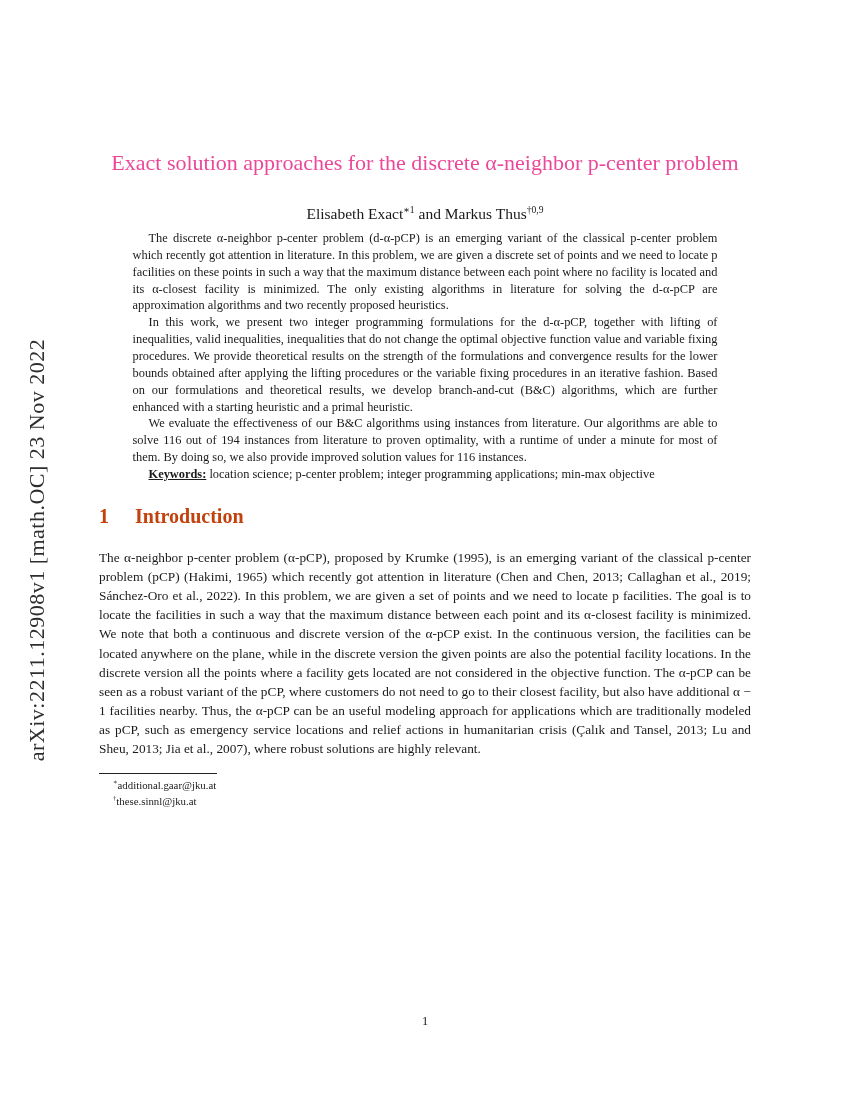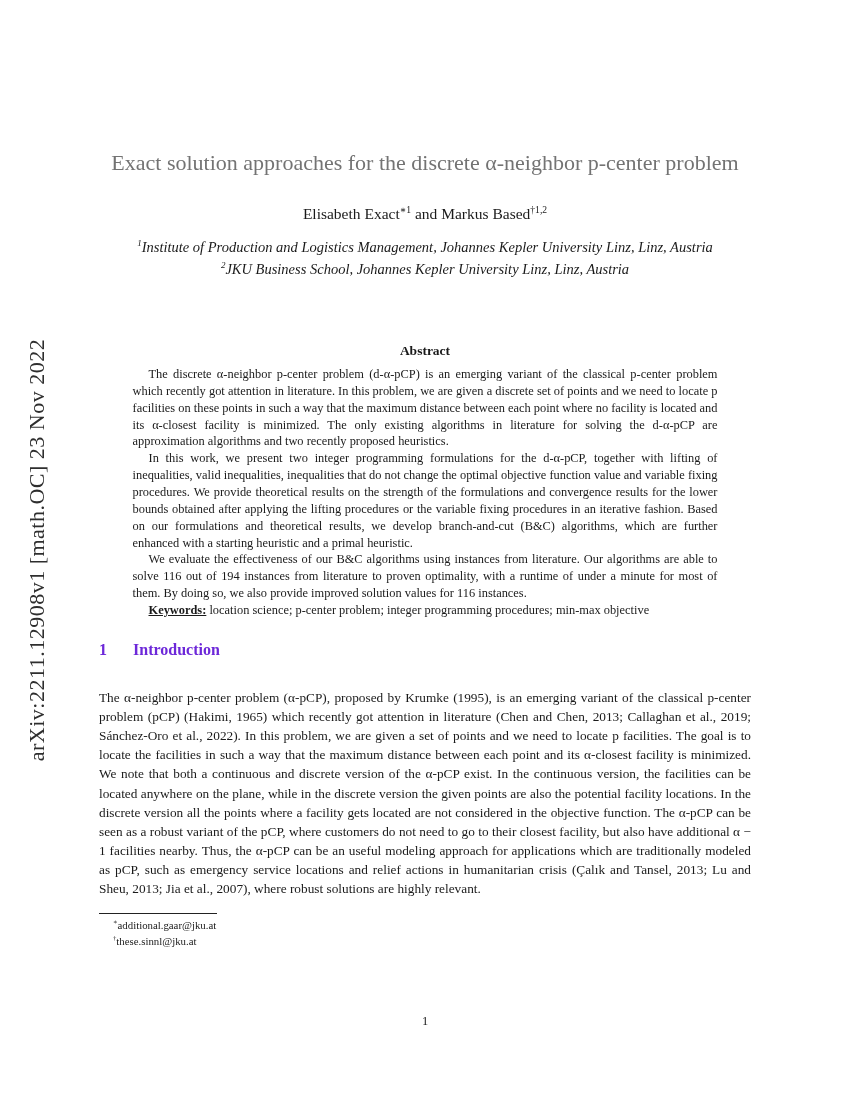--- a/index.html
+++ b/index.html
@@ -23,21 +23,21 @@
     font-size: 22px;
     letter-spacing: 0.5px;
     color: #2e2e2e;
   }
   .title {
     margin: 146px auto 0 auto;
     width: 640px;
     text-align: center;
     font-size: 22px;
     line-height: 1.5;
-    color: #737373;
+    color: #ec4899;
   }
   .authors {
     margin-top: 26px;
     text-align: center;
     font-size: 15.5px;
   }
   sup { font-size: 0.62em; vertical-align: super; line-height: 0; }
   .affiliations {
     margin: 13px auto 0 auto;
     width: 690px;
@@ -62,27 +62,27 @@
   }
   .abstract p { text-indent: 16px; }
   .keywords { text-indent: 16px; }
   .keywords .kw-label { font-weight: bold; text-decoration: underline; }
   .main {
     width: 652px;
     margin: 0 auto;
   }
   .section-heading {
     margin-top: 22px;
-    font-size: 16px;
+    font-size: 20px;
     font-weight: bold;
-    color: #6d28d9;
+    color: #c2410c;
   }
   .section-heading .sec-num { margin-right: 26px; }
   .body-text {
-    margin-top: 29px;
+    margin-top: 20px;
     font-size: 13.3px;
     line-height: 1.44;
     text-align: justify;
   }
   .footnotes {
     margin-top: 15px;
   }
   .footnote-rule {
     width: 118px;
     border: none;
@@ -106,36 +106,31 @@
 </head>
 <body>
 
 <div class="page">
 
   <div class="arxiv-watermark">arXiv:2211.12908v1 [math.OC] 23 Nov 2022</div>
 
   <div class="title">Exact solution approaches for the discrete α-neighbor p-center problem</div>
 
   <div class="authors">
-    <span>Elisabeth Exact</span><sup>∗1</sup><span> and </span><span>Markus Based</span><sup>†1,2</sup>
+    <span>Elisabeth Exact</span><sup>∗1</sup><span> and </span><span>Markus Thus</span><sup>†0,9</sup>
   </div>
 
-  <div class="affiliations">
-    <span class="affiliation"><sup>1</sup><span>Institute of Production and Logistics Management, Johannes Kepler University Linz, Linz, Austria</span></span>
-    <span class="affiliation"><sup>2</sup><span>JKU Business School, Johannes Kepler University Linz, Linz, Austria</span></span>
-  </div>
 
-  <div class="abstract-heading">Abstract</div>
 
   <div class="abstract">
     <p>The discrete α-neighbor p-center problem (d-α-pCP) is an emerging variant of the classical p-center problem which recently got attention in literature. In this problem, we are given a discrete set of points and we need to locate p facilities on these points in such a way that the maximum distance between each point where no facility is located and its α-closest facility is minimized. The only existing algorithms in literature for solving the d-α-pCP are approximation algorithms and two recently proposed heuristics.</p>
     <p>In this work, we present two integer programming formulations for the d-α-pCP, together with lifting of inequalities, valid inequalities, inequalities that do not change the optimal objective function value and variable fixing procedures. We provide theoretical results on the strength of the formulations and convergence results for the lower bounds obtained after applying the lifting procedures or the variable fixing procedures in an iterative fashion. Based on our formulations and theoretical results, we develop branch-and-cut (B&amp;C) algorithms, which are further enhanced with a starting heuristic and a primal heuristic.</p>
     <p>We evaluate the effectiveness of our B&amp;C algorithms using instances from literature. Our algorithms are able to solve 116 out of 194 instances from literature to proven optimality, with a runtime of under a minute for most of them. By doing so, we also provide improved solution values for 116 instances.</p>
     <p class="keywords">
-      <span class="kw-label">Keywords:</span><span> location science; p-center problem; integer programming procedures; min-max objective</span>
+      <span class="kw-label">Keywords:</span><span> location science; p-center problem; integer programming applications; min-max objective</span>
     </p>
   </div>
 
   <div class="main">
     <div class="section-heading">
       <span class="sec-num">1</span><span>Introduction</span>
     </div>
 
     <p class="body-text">The α-neighbor p-center problem (α-pCP), proposed by Krumke (1995), is an emerging variant of the classical p-center problem (pCP) (Hakimi, 1965) which recently got attention in literature (Chen and Chen, 2013; Callaghan et al., 2019; Sánchez-Oro et al., 2022). In this problem, we are given a set of points and we need to locate p facilities. The goal is to locate the facilities in such a way that the maximum distance between each point and its α-closest facility is minimized. We note that both a continuous and discrete version of the α-pCP exist. In the continuous version, the facilities can be located anywhere on the plane, while in the discrete version the given points are also the potential facility locations. In the discrete version all the points where a facility gets located are not considered in the objective function. The α-pCP can be seen as a robust variant of the pCP, where customers do not need to go to their closest facility, but also have additional α − 1 facilities nearby. Thus, the α-pCP can be an useful modeling approach for applications which are traditionally modeled as pCP, such as emergency service locations and relief actions in humanitarian crisis (Çalık and Tansel, 2013; Lu and Sheu, 2013; Jia et al., 2007), where robust solutions are highly relevant.</p>
 

